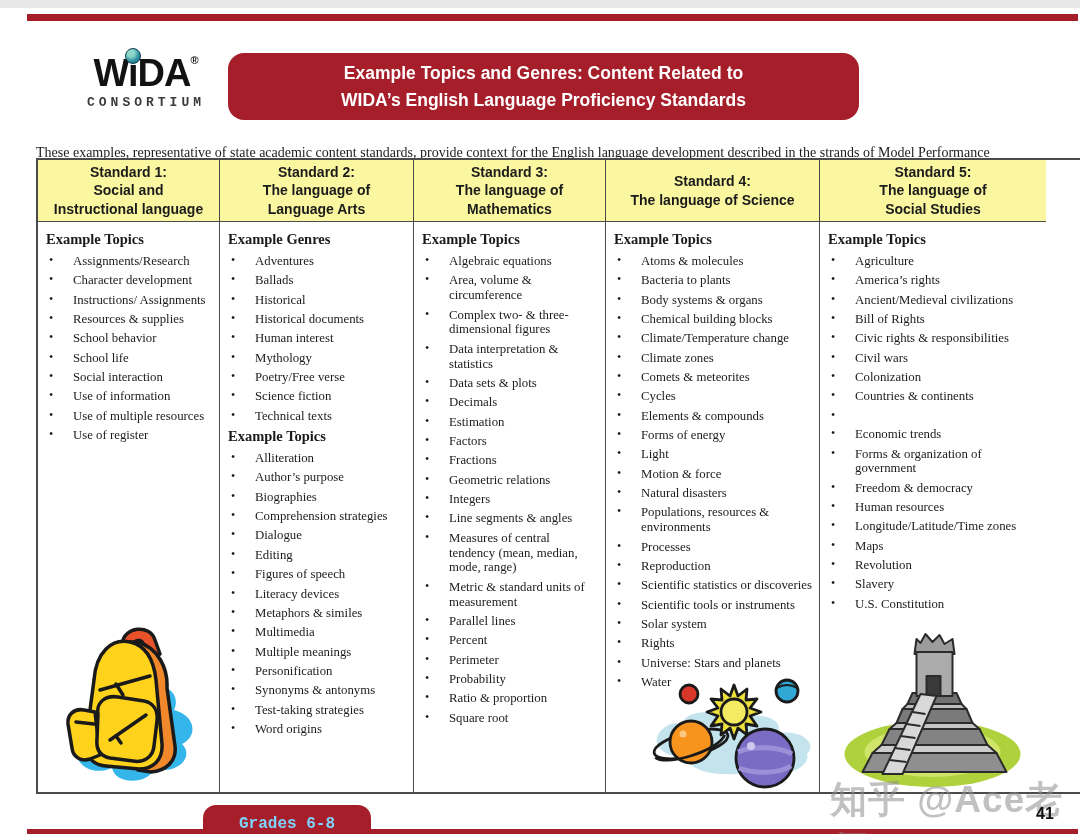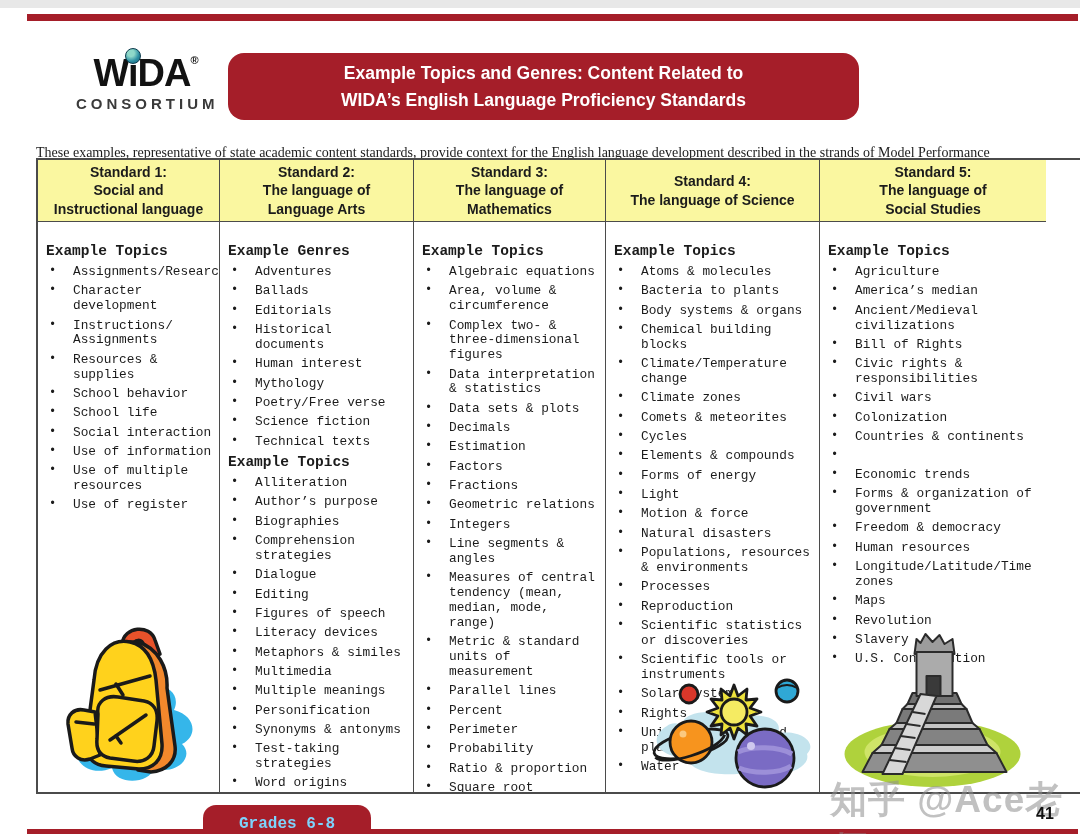--- a/index.html
+++ b/index.html
@@ -10,38 +10,38 @@
   }
   .rule-top    { position:absolute; left:27px; top:6px;  width:1051px; height:7px;  background:#A51E29; }
   .rule-bottom { position:absolute; left:27px; top:821px; width:1051px; height:10px; background:#A51E29; }
 
   
   .logo { position:absolute; left:76px; top:46px; width:140px; text-align:center; }
   .logo-word { position:relative; display:inline-block; font-family:"Liberation Sans", sans-serif; font-weight:bold; font-size:38px; line-height:1; letter-spacing:-1px; color:#121212; }
   .logo-reg { font-size:11px; vertical-align:22px; letter-spacing:0; }
   .logo-globe { position:absolute; left:32px; top:-6px; width:14px; height:14px; border-radius:50%;
     background:radial-gradient(circle at 35% 30%, #8fd8c9 0 25%, #2e8fa3 60%, #155d74 100%); border:1px solid #0c3b4c; }
-  .logo-sub { font-family:Liberation Sans, sans-serif; font-size:15px; font-weight:bold; letter-spacing:4px; color:#3a3a3a; margin-top:3px; }
+  .logo-sub { font-family:Liberation Mono, monospace; font-size:13px; font-weight:bold; letter-spacing:4px; color:#3a3a3a; margin-top:3px; }
 
   
   .banner { position:absolute; left:228px; top:45px; width:631px; height:67px; background:#A51E29;
     border-radius:16px; color:#fff; font-family:"Liberation Sans", sans-serif; font-weight:bold;
     font-size:17.5px; line-height:1.5; text-align:center; display:flex; flex-direction:column; justify-content:center; }
 
   .intro { position:absolute; left:36px; top:123px; width:1010px; font-size:14px; line-height:1.2; color:#1c1c1c; }
 
   
   .std-table { position:absolute; left:36px; top:150px; width:1076px; height:636px;
     display:grid; grid-template-columns:182px 194px 192px 214px 226px; grid-template-rows:62px 1fr;
     border:2px solid #4B4B4B; box-sizing:border-box; background:#fff; }
   .th { background:#FAF7A0; border-right:1.5px solid #4B4B4B; border-bottom:1.5px solid #4B4B4B;
     font-family:"Liberation Sans", sans-serif; font-weight:bold; font-size:14px; line-height:1.3;
     text-align:center; white-space:pre-line; display:flex; align-items:center; justify-content:center; }
   .th.last, .td.last { border-right:none; }
-  .td { position:relative; border-right:1.5px solid #4B4B4B; padding:20px 6px 0 8px; box-sizing:border-box; overflow:hidden;font-family:Liberation Mono, monospace; }
+  .td { position:relative; border-right:1.5px solid #4B4B4B; padding:8px 6px 0 8px; box-sizing:border-box; overflow:hidden; }
   .section-title { font-weight:bold; font-size:14.5px; margin:1px 0 6px 0; }
   .item { display:flex; margin:0 0 4.5px 0; font-size:12.8px; line-height:1.16; }
   .item .bullet { flex:0 0 24px; font-size:12px; padding-left:3px; }
   .item .item-text { flex:1; }
 
   .illus { position:absolute; pointer-events:none; }
   .illus-backpack { left:50%; transform:translateX(-50%); bottom:2px; }
   .illus-solar    { right:2px; bottom:0; }
   .illus-pyramid  { left:50%; transform:translateX(-50%); bottom:2px; }
 
@@ -158,21 +158,21 @@
           <div class="item">
             <span class="bullet">•</span>
             <span class="item-text">Adventures</span>
           </div>
           <div class="item">
             <span class="bullet">•</span>
             <span class="item-text">Ballads</span>
           </div>
           <div class="item">
             <span class="bullet">•</span>
-            <span class="item-text">Editorials</span>
+            <span class="item-text">Historical</span>
           </div>
           <div class="item">
             <span class="bullet">•</span>
             <span class="item-text">Historical documents</span>
           </div>
           <div class="item">
             <span class="bullet">•</span>
             <span class="item-text">Human interest</span>
           </div>
           <div class="item">
@@ -455,21 +455,21 @@
 
     <div class="td last">
       <div class="cell-content">
           <div class="section-title">Example Topics</div>
           <div class="item">
             <span class="bullet">•</span>
             <span class="item-text">Agriculture</span>
           </div>
           <div class="item">
             <span class="bullet">•</span>
-            <span class="item-text">America’s median</span>
+            <span class="item-text">America’s rights</span>
           </div>
           <div class="item">
             <span class="bullet">•</span>
             <span class="item-text">Ancient/Medieval civilizations</span>
           </div>
           <div class="item">
             <span class="bullet">•</span>
             <span class="item-text">Bill of Rights</span>
           </div>
           <div class="item">

